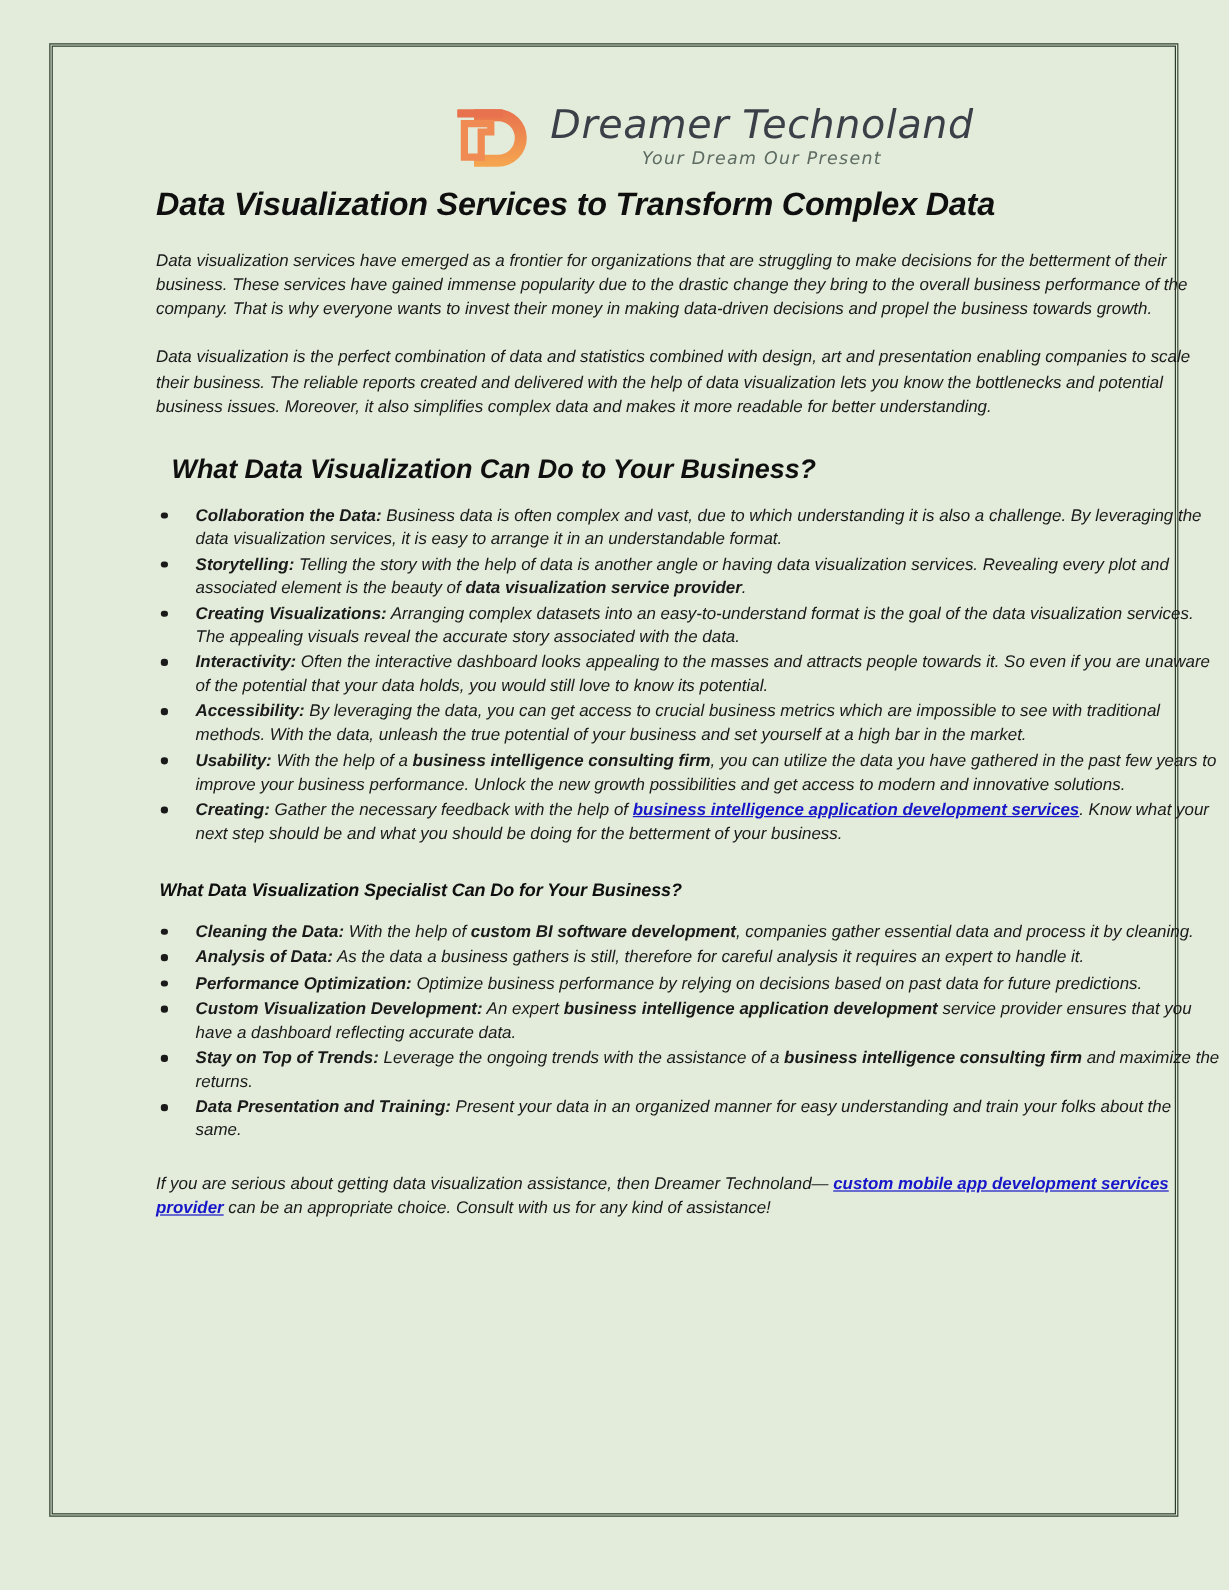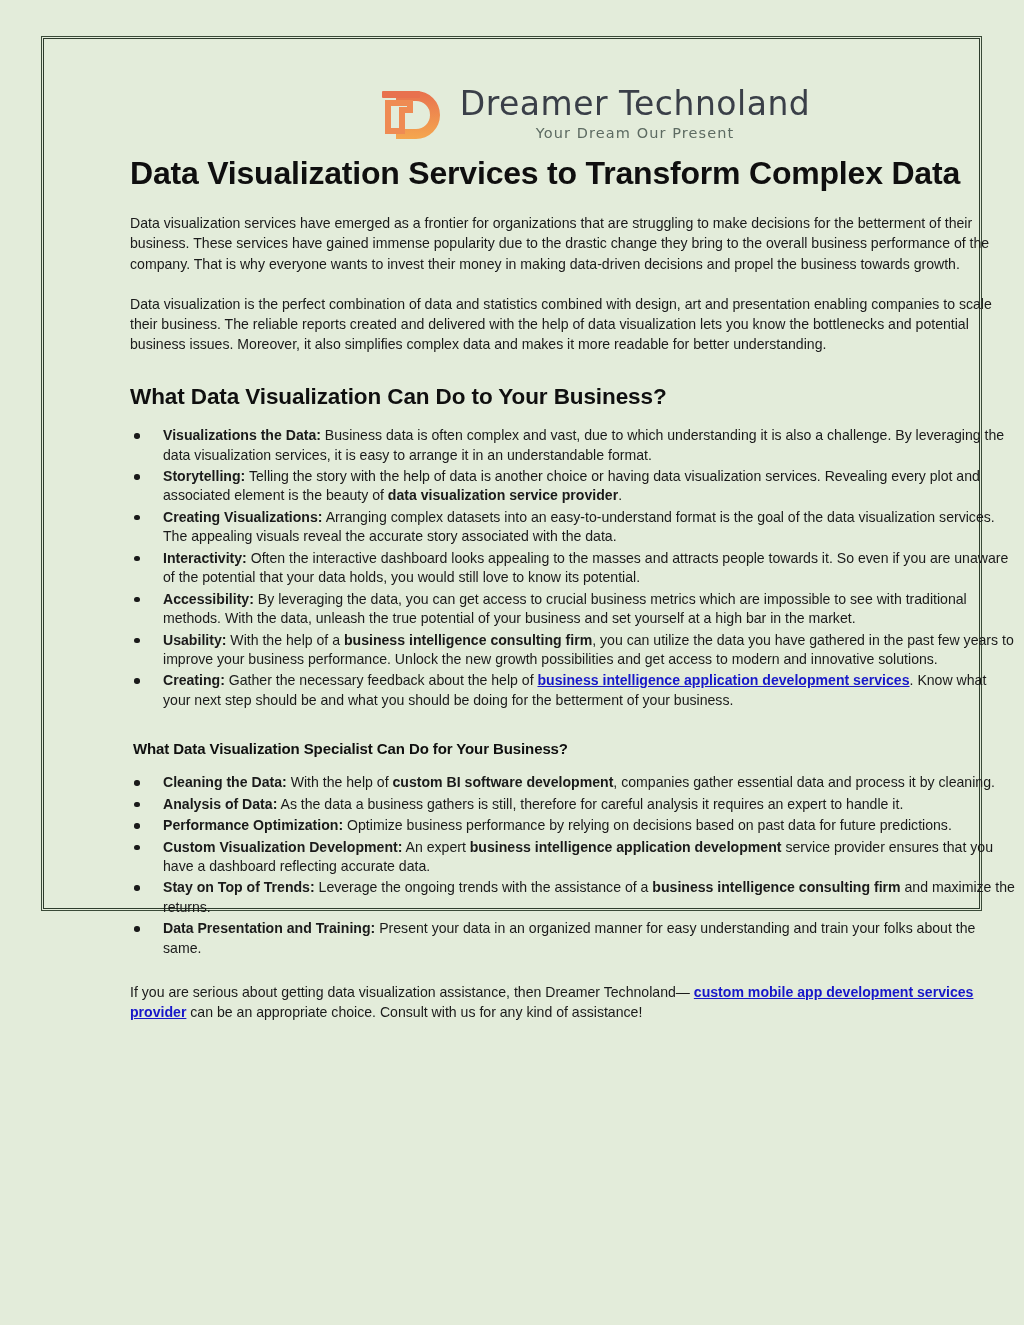--- a/index.html
+++ b/index.html
@@ -13,25 +13,26 @@
     font-family: "Liberation Sans", sans-serif;
     color: #1a1a1a;
     overflow: hidden;
   }
 
   .page-frame {
     position: absolute;
     left: 41px;
     top: 36px;
     width: 941px;
-    height: 875px;
+    height: 1228px;
     border: 1px solid #3a4a38;
     box-shadow: inset 0 0 0 1px #e3ecda, inset 0 0 0 2px #2d3b2c;
     box-sizing: border-box;
     background: #e3ecda;
+    font-style: italic;
   }
 
   .content {
     position: absolute;
     left: 88px;
     top: 46px;
     width: 886px;
   }
 
   
@@ -64,31 +65,31 @@
   .logo-tagline {
     font-size: 14.5px;
     color: #5d6b62;
     letter-spacing: 1.1px;
     font-family: "DejaVu Sans", sans-serif;
     margin-top: 3px;
   }
 
   
   h1.doc-title {
-    font-size: 32px;
+    font-size: 27px;
     line-height: 1.26;
     font-weight: bold;
     margin: 4px 0 0 0;
     letter-spacing: -0.2px;
     color: #0f0f0f;
   }
   h2.section-title {
     font-size: 22.5px;
     font-weight: bold;
-    margin: 30px 0 0 0;
+    margin: 30px 0 0 13px;
     color: #0f0f0f;
     letter-spacing: -0.1px;
   }
   h2.section-title.indented {
     margin-left: 3px;
     font-size: 15px;
   }
 
   
   p.body-text {
@@ -161,27 +162,27 @@
       </div>
     </div>
 
     <h1 class="doc-title">Data Visualization Services to Transform Complex Data</h1>
 
     <p class="body-text">Data visualization services have emerged as a frontier for organizations that are struggling to make decisions for the betterment of their business. These services have gained immense popularity due to the drastic change they bring to the overall business performance of the company. That is why everyone wants to invest their money in making data-driven decisions and propel the business towards growth.</p>
     <p class="body-text">Data visualization is the perfect combination of data and statistics combined with design, art and presentation enabling companies to scale their business. The reliable reports created and delivered with the help of data visualization lets you know the bottlenecks and potential business issues. Moreover, it also simplifies complex data and makes it more readable for better understanding.</p>
 
     <h2 class="section-title">What Data Visualization Can Do to Your Business?</h2>
     <ul class="bullets">
-      <li><span class="dot"></span><span class="lead">Visualizations the Data:</span><span> Business data is often complex and vast, due to which understanding it is also a challenge. By leveraging the data visualization services, it is easy to arrange it in an understandable format.</span></li>
-      <li><span class="dot"></span><span class="lead">Storytelling:</span><span> Telling the story with the help of data is another choice or having data visualization services. Revealing every plot and associated element is the beauty of </span><span class="strong">data visualization service provider</span><span>.</span></li>
+      <li><span class="dot"></span><span class="lead">Collaboration the Data:</span><span> Business data is often complex and vast, due to which understanding it is also a challenge. By leveraging the data visualization services, it is easy to arrange it in an understandable format.</span></li>
+      <li><span class="dot"></span><span class="lead">Storytelling:</span><span> Telling the story with the help of data is another angle or having data visualization services. Revealing every plot and associated element is the beauty of </span><span class="strong">data visualization service provider</span><span>.</span></li>
       <li><span class="dot"></span><span class="lead">Creating Visualizations:</span><span> Arranging complex datasets into an easy-to-understand format is the goal of the data visualization services. The appealing visuals reveal the accurate story associated with the data.</span></li>
       <li><span class="dot"></span><span class="lead">Interactivity:</span><span> Often the interactive dashboard looks appealing to the masses and attracts people towards it. So even if you are unaware of the potential that your data holds, you would still love to know its potential.</span></li>
       <li><span class="dot"></span><span class="lead">Accessibility:</span><span> By leveraging the data, you can get access to crucial business metrics which are impossible to see with traditional methods. With the data, unleash the true potential of your business and set yourself at a high bar in the market.</span></li>
       <li><span class="dot"></span><span class="lead">Usability:</span><span> With the help of a </span><span class="strong">business intelligence consulting firm</span><span>, you can utilize the data you have gathered in the past few years to improve your business performance. Unlock the new growth possibilities and get access to modern and innovative solutions.</span></li>
-      <li><span class="dot"></span><span class="lead">Creating:</span><span> Gather the necessary feedback about the help of </span><a class="doc-link" href="#">business intelligence application development services</a><span>. Know what your next step should be and what you should be doing for the betterment of your business.</span></li>
+      <li><span class="dot"></span><span class="lead">Creating:</span><span> Gather the necessary feedback with the help of </span><a class="doc-link" href="#">business intelligence application development services</a><span>. Know what your next step should be and what you should be doing for the betterment of your business.</span></li>
     </ul>
 
     <h2 class="section-title indented">What Data Visualization Specialist Can Do for Your Business?</h2>
     <ul class="bullets">
       <li><span class="dot"></span><span class="lead">Cleaning the Data:</span><span> With the help of </span><span class="strong">custom BI software development</span><span>, companies gather essential data and process it by cleaning.</span></li>
       <li><span class="dot"></span><span class="lead">Analysis of Data:</span><span> As the data a business gathers is still, therefore for careful analysis it requires an expert to handle it.</span></li>
       <li><span class="dot"></span><span class="lead">Performance Optimization:</span><span> Optimize business performance by relying on decisions based on past data for future predictions.</span></li>
       <li><span class="dot"></span><span class="lead">Custom Visualization Development:</span><span> An expert </span><span class="strong">business intelligence application development</span><span> service provider ensures that you have a dashboard reflecting accurate data.</span></li>
       <li><span class="dot"></span><span class="lead">Stay on Top of Trends:</span><span> Leverage the ongoing trends with the assistance of a </span><span class="strong">business intelligence consulting firm</span><span> and maximize the returns.</span></li>
       <li><span class="dot"></span><span class="lead">Data Presentation and Training:</span><span> Present your data in an organized manner for easy understanding and train your folks about the same.</span></li>

